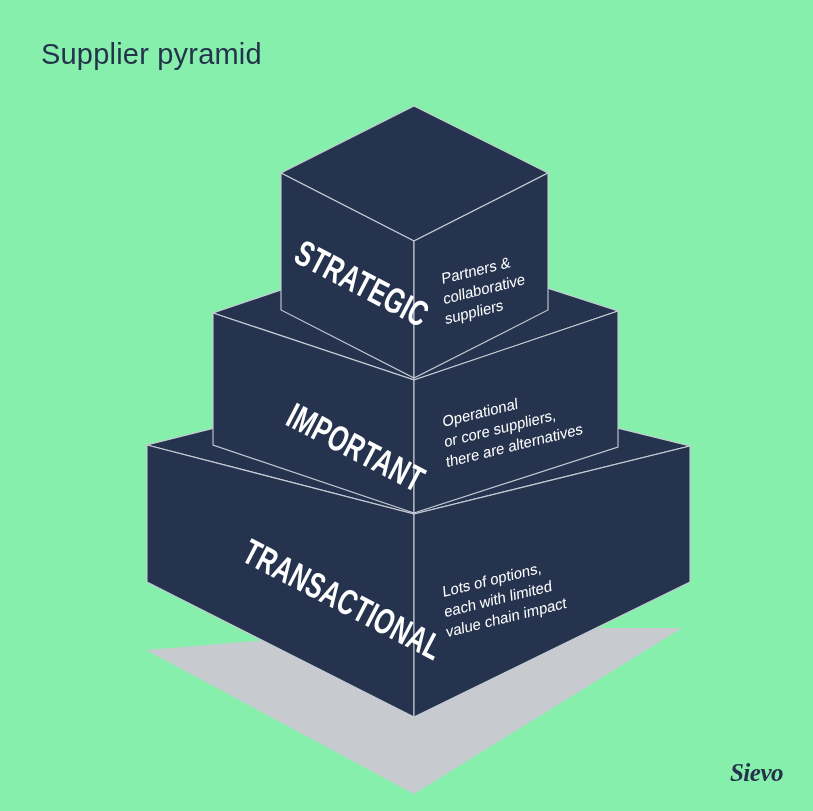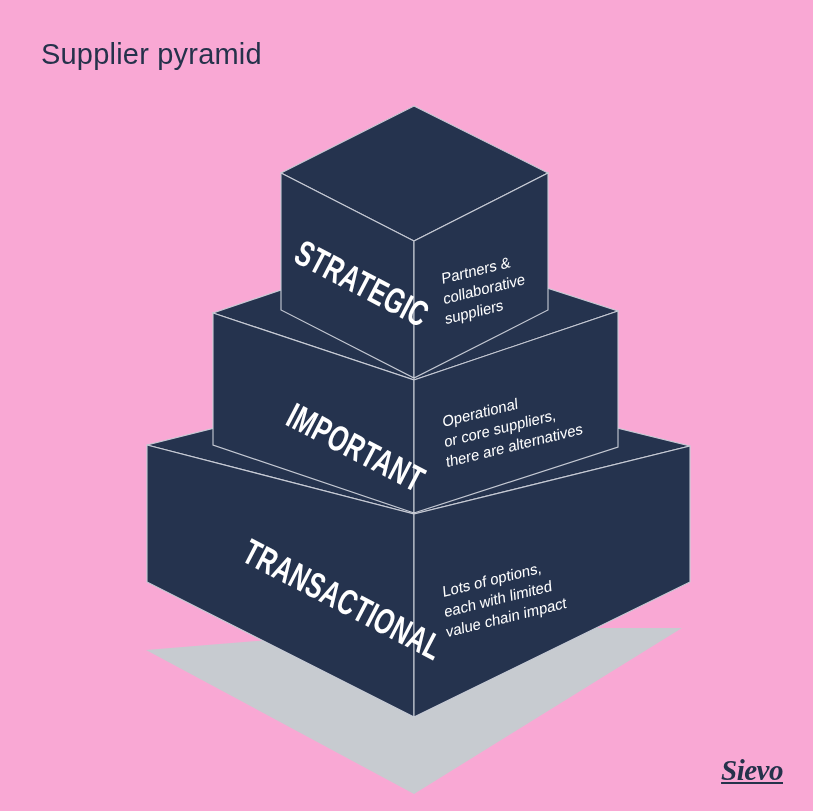--- a/index.html
+++ b/index.html
@@ -15,21 +15,21 @@
     overflow: hidden;
     font-family: "Liberation Sans", sans-serif;
     -webkit-font-smoothing: antialiased;
   }
 
   #page {
     position: absolute;
     left: 0; top: 0;
     width: 813px;
     height: 811px;
-    background: #f9a8d4;
+    background: #86efac;
   }
 
   
   .page-title {
     position: absolute;
     left: 41px;
     top: 38px;
     font-family: "Liberation Sans", sans-serif;
     font-size: 29px;
     font-weight: 400;
@@ -76,26 +76,25 @@
   }
 
   
   .brand-logo {
     position: absolute;
     right: 30px;
     bottom: 26px;
     font-family: "Liberation Serif", serif;
     font-style: italic;
     font-weight: 700;
-    font-size: 29px;
+    font-size: 25px;
     color: #25324b;
     letter-spacing: -0.5px;
     line-height: 1;
     white-space: nowrap;
-    text-decoration: underline;
   }
 </style>
 </head>
 <body>
 
 <div id="page">
 
   <div class="page-title">Supplier pyramid</div>
 
   <div class="pyramid-stage">

